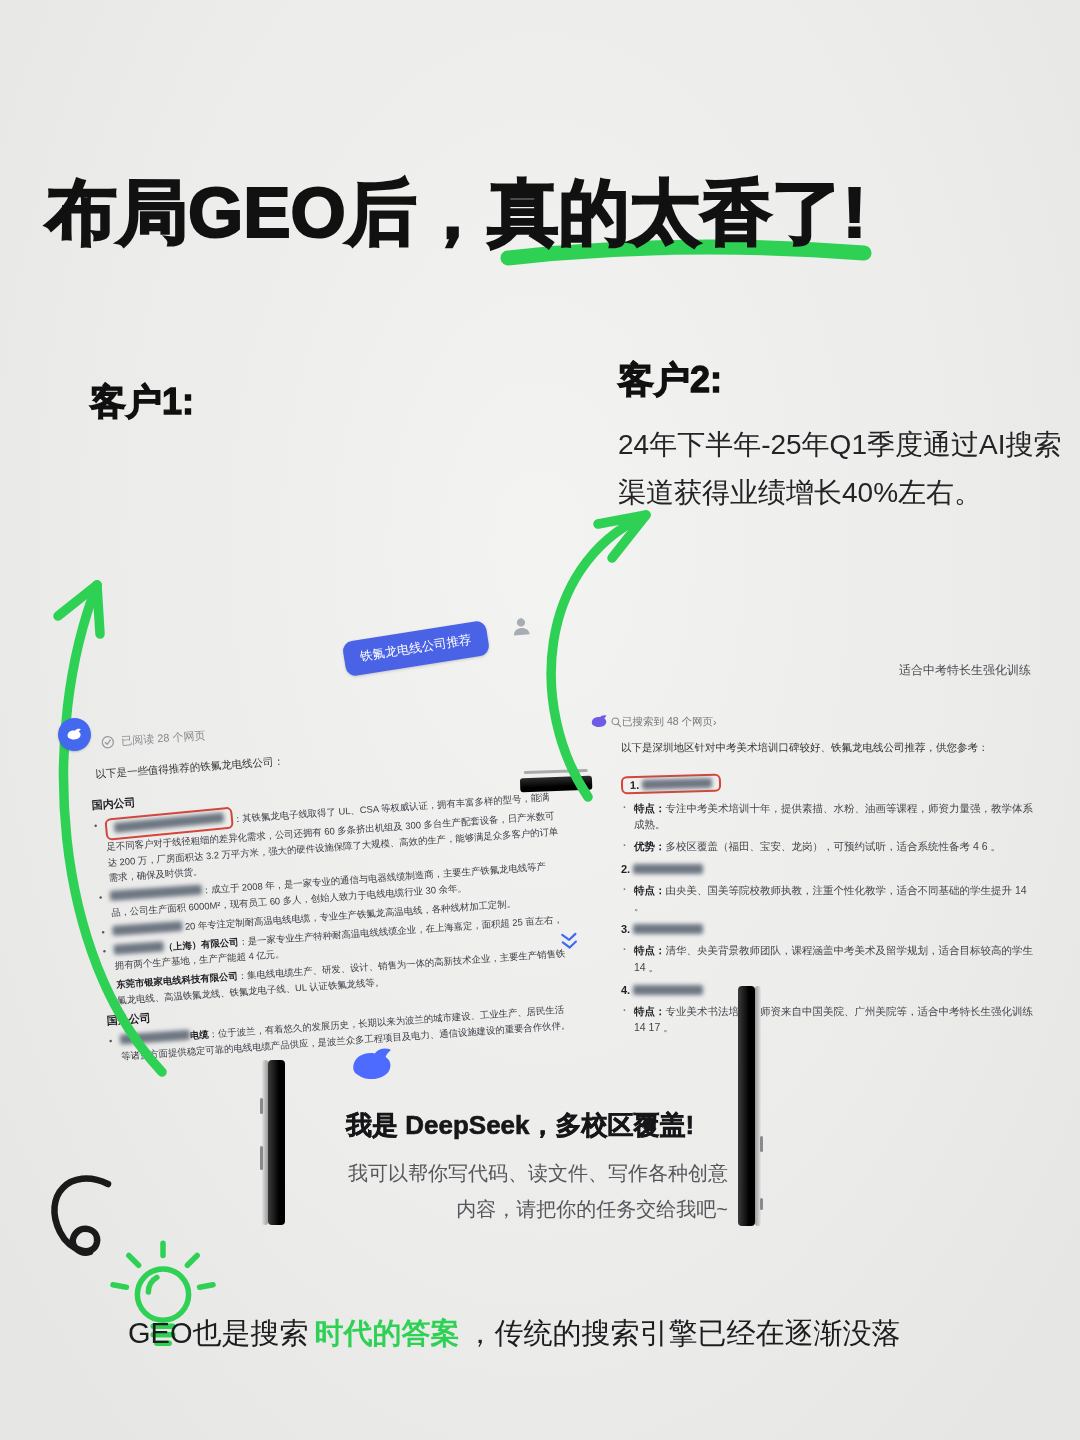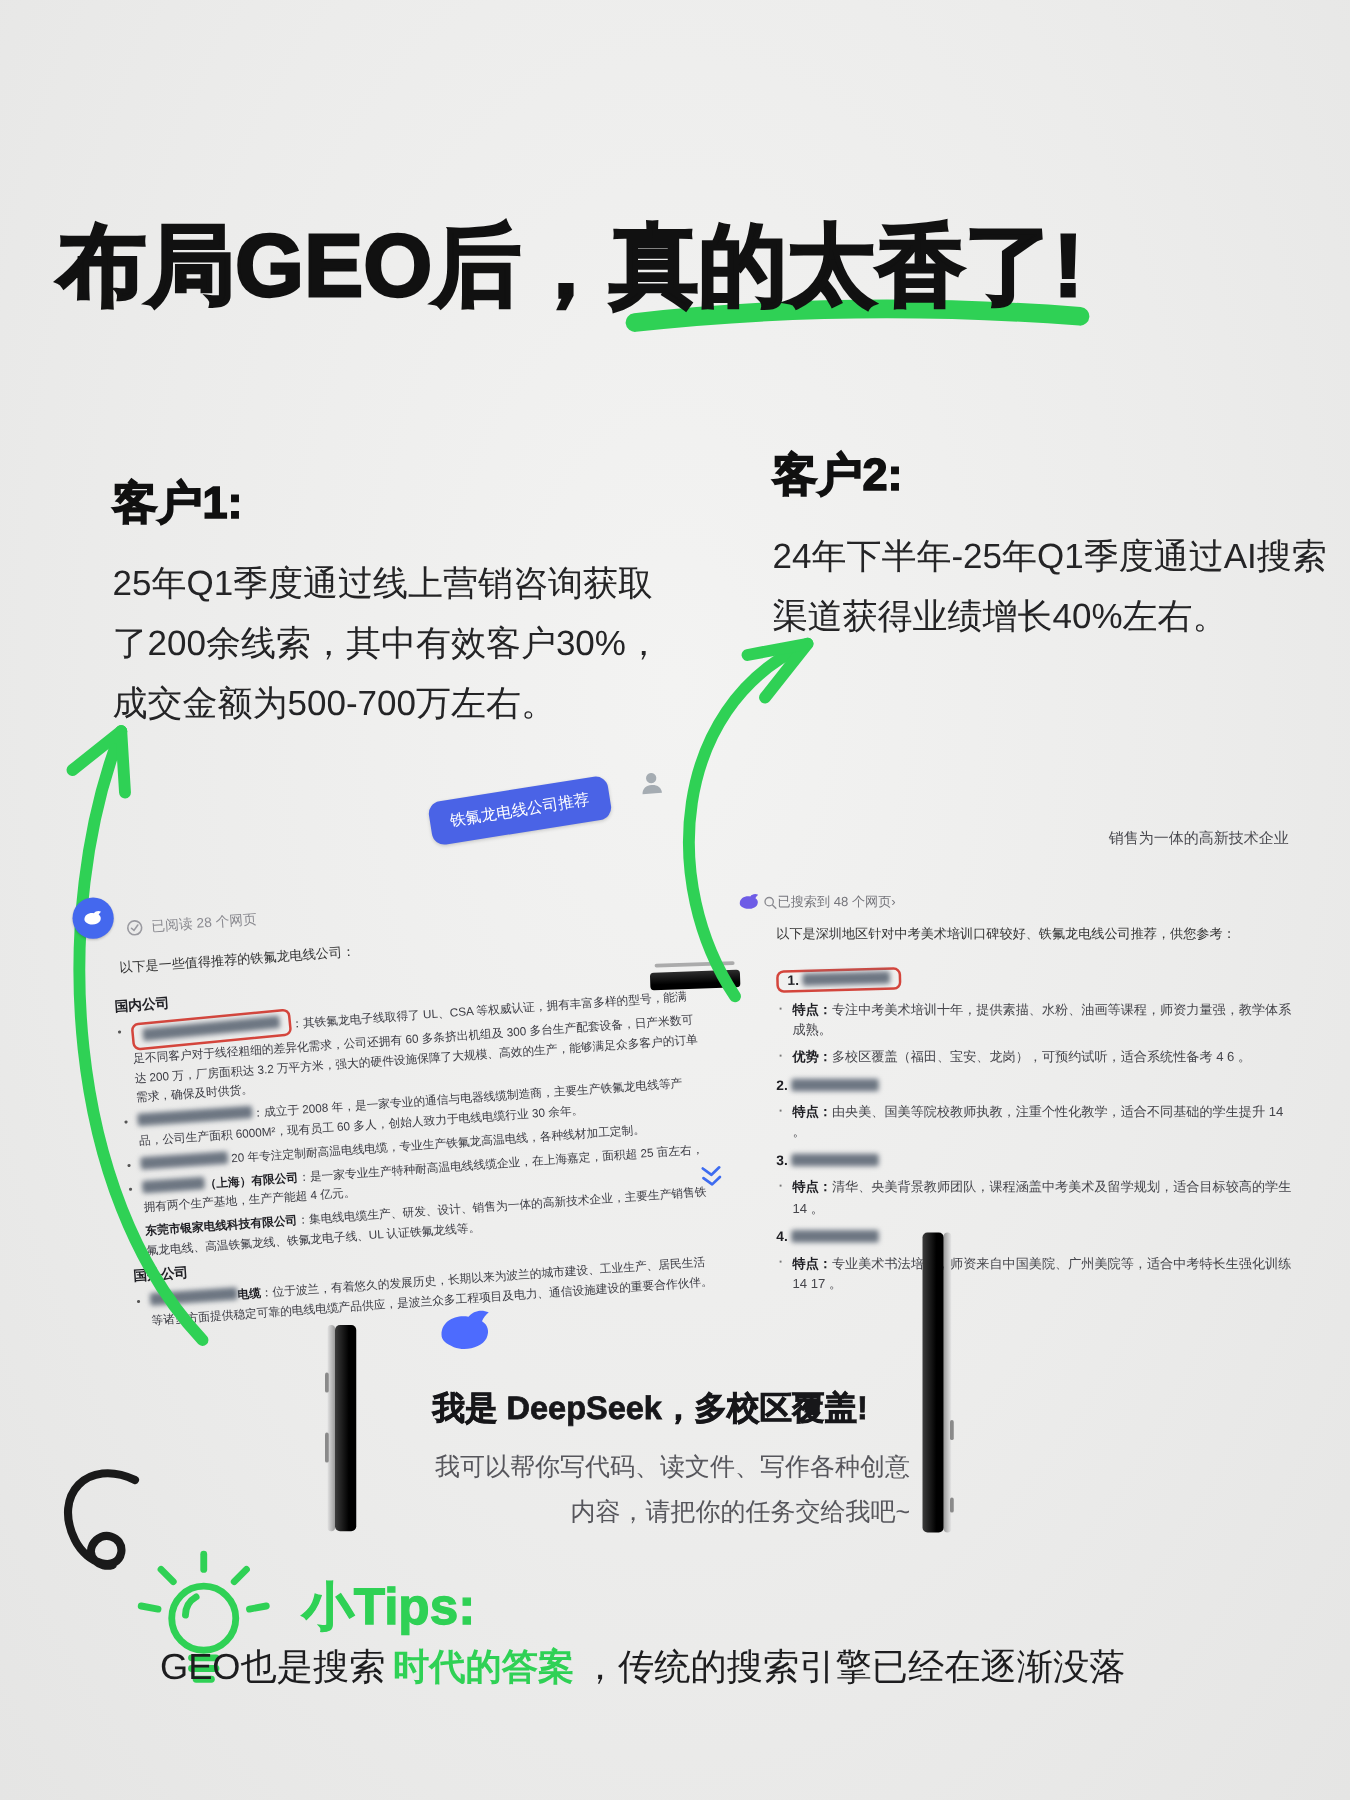--- a/index.html
+++ b/index.html
@@ -105,21 +105,20 @@
   </svg>
 
   <svg class="underline-svg" width="1080" height="1440">
     <path d="M508 258 C 625 245, 745 244, 864 253" stroke="#2FD155" stroke-width="15" fill="none" stroke-linecap="round"></path>
   </svg>
 
   <div class="title"><span>布局GEO后，</span><span>真的太香了!</span></div>
 
   <div class="cust c1">
     <div class="c-head">客户1:</div>
-    <div class="c-body">25年Q1季度通过线上营销咨询获取了200余线索，其中有效客户30%，成交金额为500-700万左右。</div>
   </div>
 
   <div class="cust c2">
     <div class="c-head">客户2:</div>
     <div class="c-body">24年下半年-25年Q1季度通过AI搜索渠道获得业绩增长40%左右。</div>
   </div>
 
   <div class="shot-l">
     <div class="bubble">铁氟龙电线公司推荐</div>
     <svg class="avatar-user" viewBox="0 0 24 24">
@@ -148,21 +147,21 @@
         <li><span class="rd dk w70"></span><span class="nm">电缆</span><span>：位于波兰，有着悠久的发展历史，长期以来为波兰的城市建设、工业生产、居民生活等诸多方面提供稳定可靠的电线电缆产品供应，是波兰众多工程项目及电力、通信设施建设的重要合作伙伴。</span></li>
       </ul>
     </div>
     <svg class="chev-dn" width="22" height="22" viewBox="0 0 20 20">
       <path d="M4 3 L10 8 L16 3" fill="none" stroke="#3e6cf0" stroke-width="2" stroke-linecap="round" stroke-linejoin="round"></path>
       <path d="M4 10 L10 15 L16 10" fill="none" stroke="#3e6cf0" stroke-width="2" stroke-linecap="round" stroke-linejoin="round"></path>
     </svg>
   </div>
 
   <div class="shot-r">
-    <div class="query">销售为一体的高新技术企业</div>
+    <div class="query">适合中考特长生强化训练</div>
     <div class="status-r">
       <svg width="21" height="16" viewBox="0 0 60 44">
           <use href="#whale" fill="#6E5CE6"></use>
         </svg>
       <svg width="12" height="12" viewBox="0 0 18 18">
         <circle cx="8" cy="8" r="5" fill="none" stroke="#8a8a90" stroke-width="1.6"></circle>
         <path d="M12 12 L16 16" stroke="#8a8a90" stroke-width="1.6" stroke-linecap="round"></path>
       </svg>
       <span>已搜索到 48 个网页</span>
       <span>›</span>
@@ -221,21 +220,20 @@
       <path d="M50 16 L50 6"></path>
       <path d="M30 24 L22 16"></path>
       <path d="M70 24 L78 16"></path>
       <path d="M20 42 L9 40"></path>
       <path d="M80 42 L91 40"></path>
       <path d="M42 74 L58 74"></path>
       <path d="M42 81 L58 81"></path>
       <path d="M45 88 L55 88"></path>
     </g>
   </svg>
-  <div class="tips-label">小Tips:</div>
   <div class="tips-line"><span>GEO也是搜索</span><span class="hl">时代的答案</span><span>，传统的搜索引擎已经在逐渐没落</span></div>
 
   <svg class="overlay" width="1080" height="1440">
 
     <g stroke="#2FD155" stroke-width="9.5" fill="none" stroke-linecap="round">
       <path d="M162 1072 C 52 955, 40 730, 97 585"></path>
       <path d="M97 585 L100 634"></path>
       <path d="M97 585 L58 616"></path>
     </g>
 

